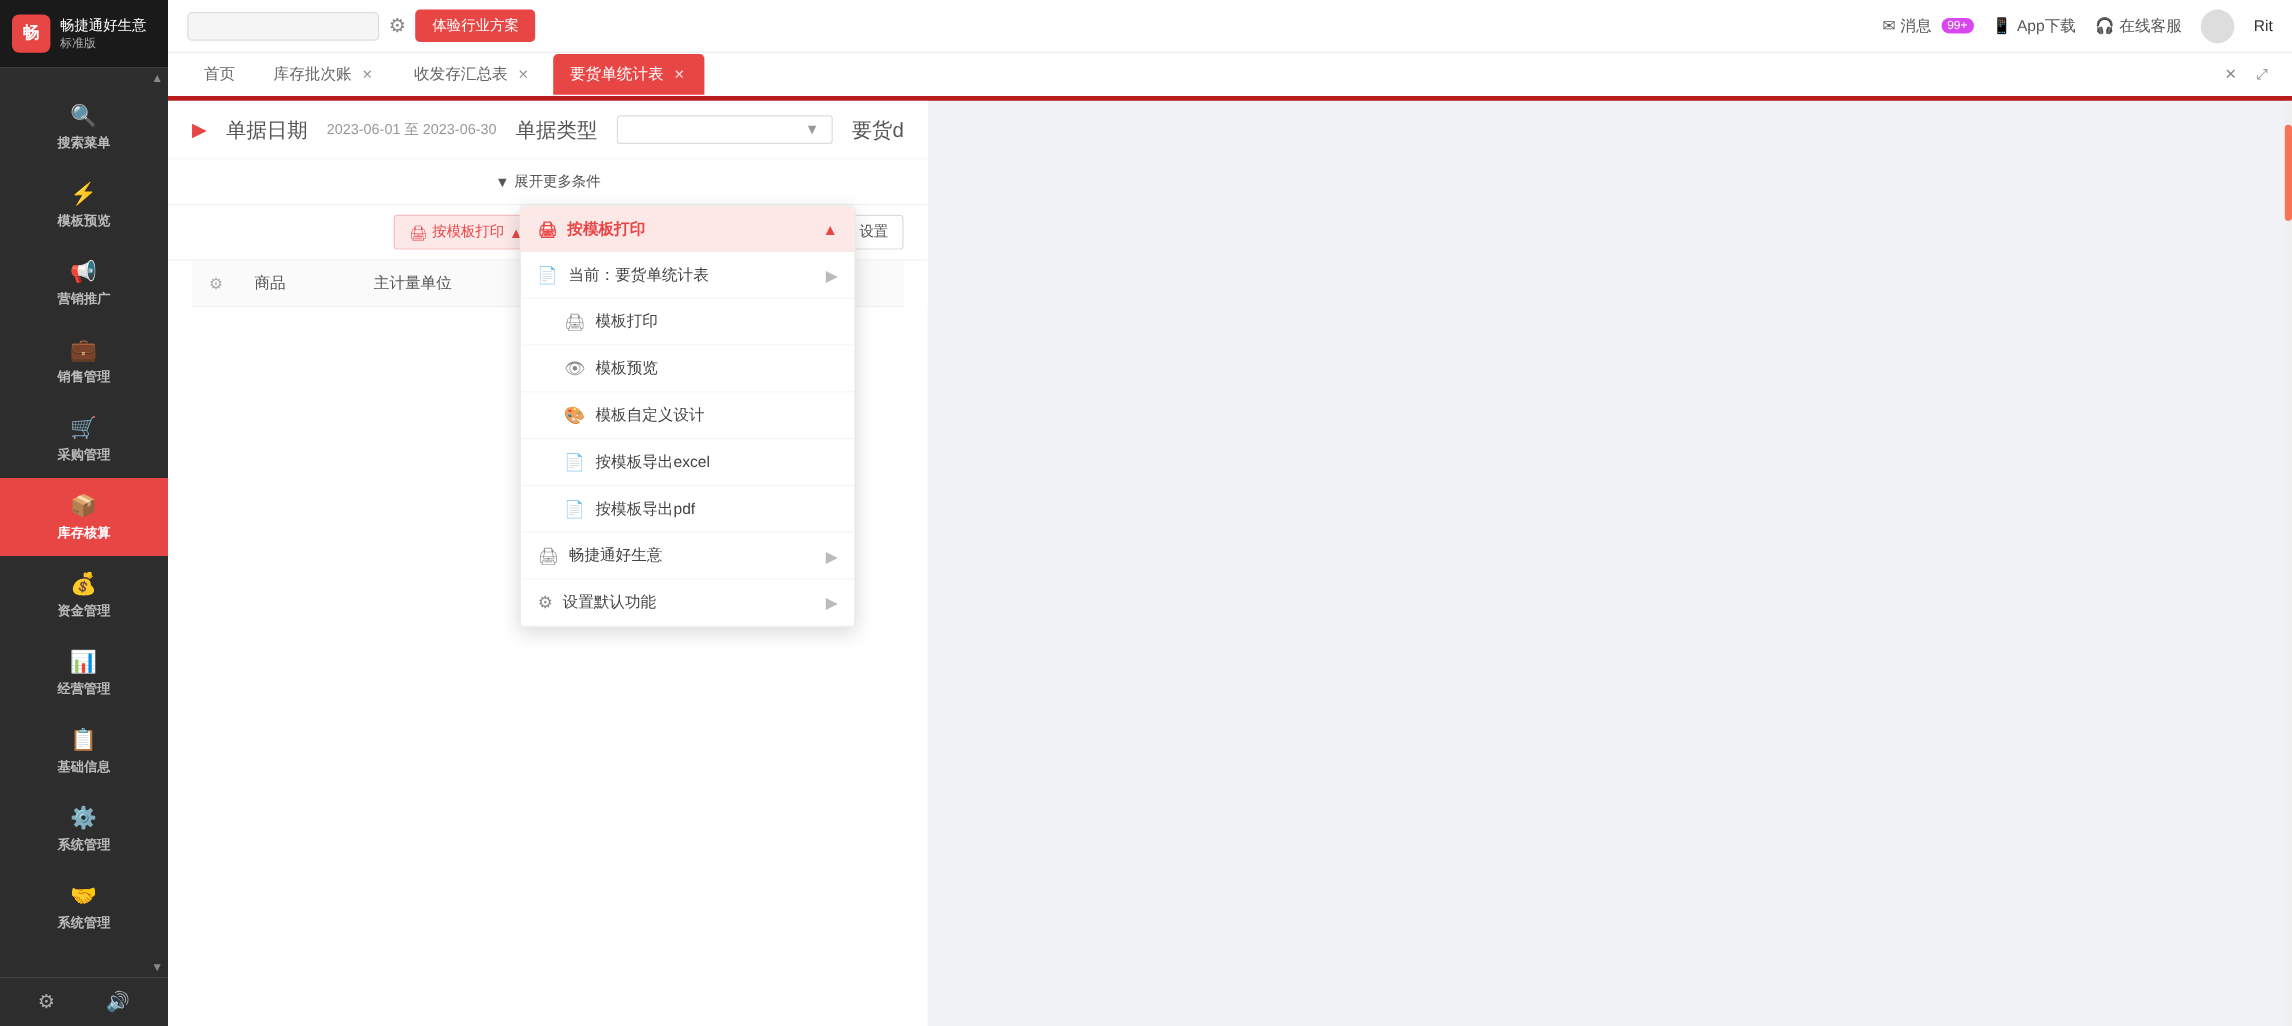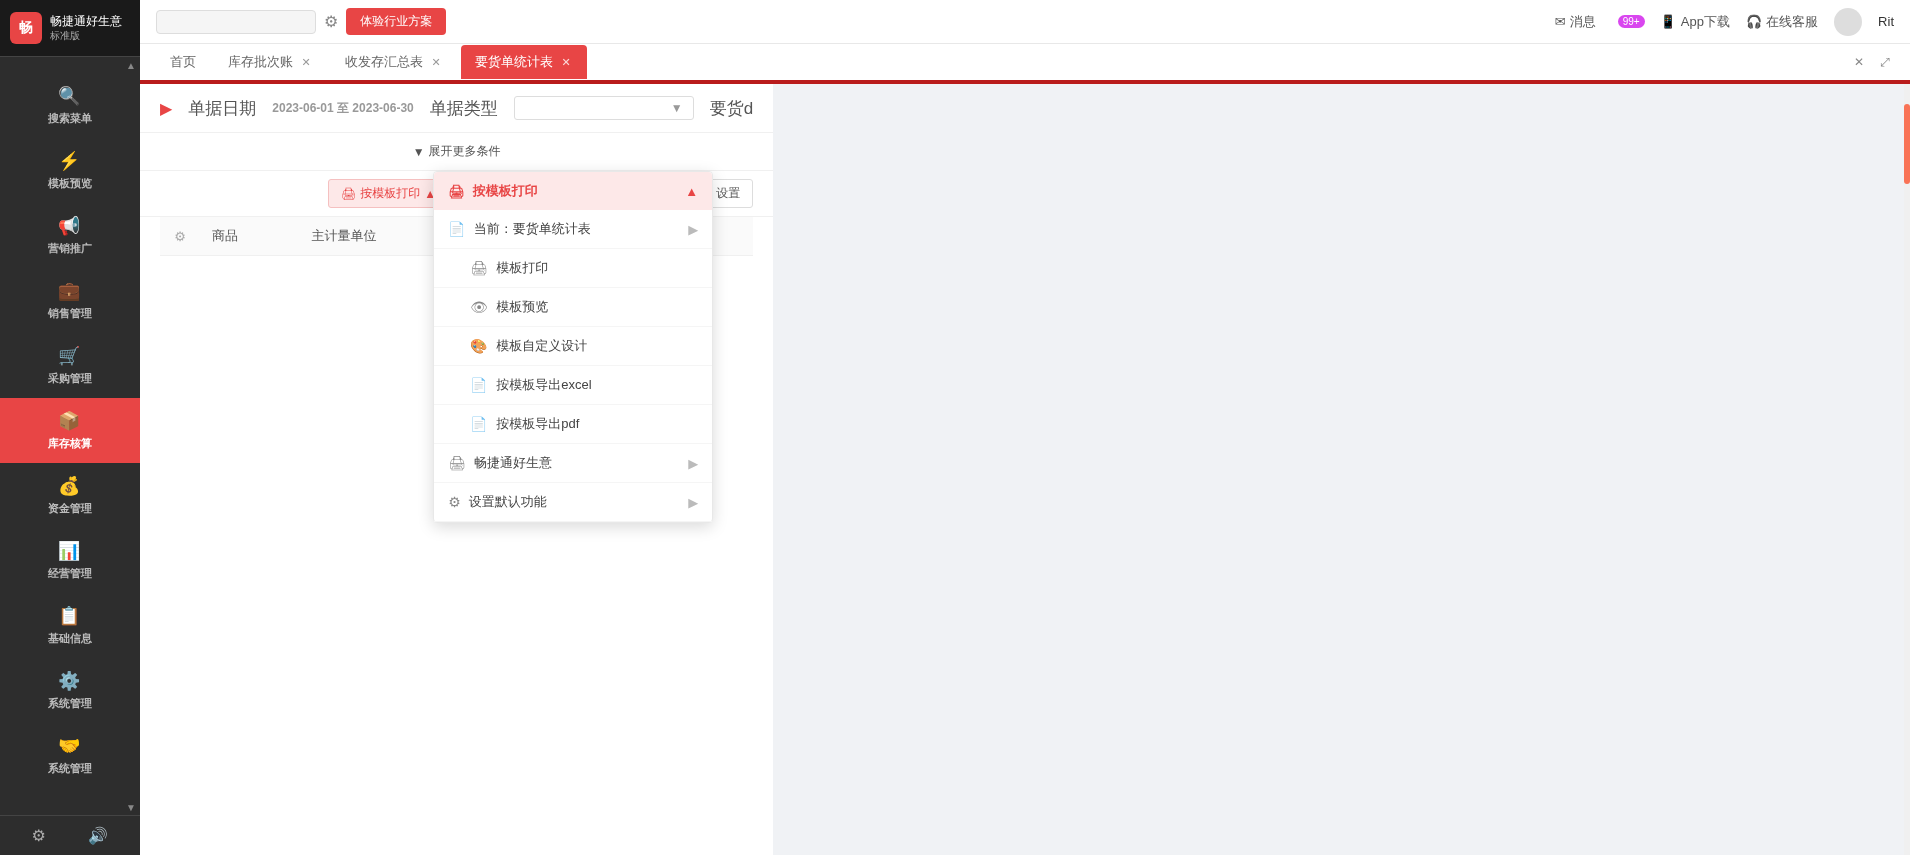--- a/index.html
+++ b/index.html
@@ -94,21 +94,21 @@
       cursor: pointer;
     }
     .topbar-right { display: flex; align-items: center; gap: 16px; color: #555; font-size: 13px; }
     .topbar-right-item { display: flex; align-items: center; gap: 4px; cursor: pointer; }
     .badge {
       background: #d946ef;
       color: white;
       border-radius: 10px;
       font-size: 10px;
       padding: 1px 5px;
-      margin-left: 18px;
+      margin-left: 4px;
     }
     .user-avatar { width: 28px; height: 28px; background: #ddd; border-radius: 50%; }
     .user-name { color: #333; font-size: 13px; }
 
     
     .tabbar {
       background: #fff;
       display: flex; align-items: center;
       padding: 0 16px;
       border-bottom: 4px solid #b91c1c;
@@ -173,21 +173,21 @@
       background: #fff;
       font-size: 12px;
       color: #555;
       cursor: pointer;
     }
     .date-btn.active {
       background: #e84545;
       color: white;
       border-color: #e84545;
     }
-    .date-range { font-size: 12px; color: #999; font-weight: bold; }
+    .date-range { font-size: 12px; color: #999; }
 
     .filter-select {
       display: flex; align-items: center; gap: 4px;
       border: 1px solid #ddd;
       border-radius: 3px;
       padding: 4px 10px;
       background: #fff;
       cursor: pointer;
       font-size: 12px;
       color: #555;

